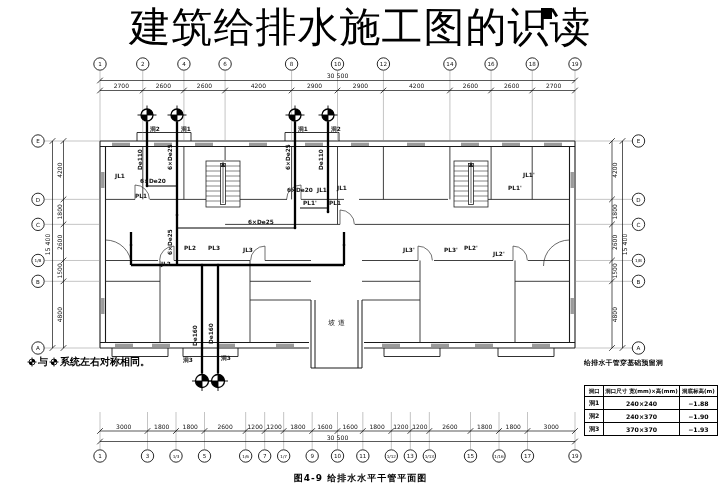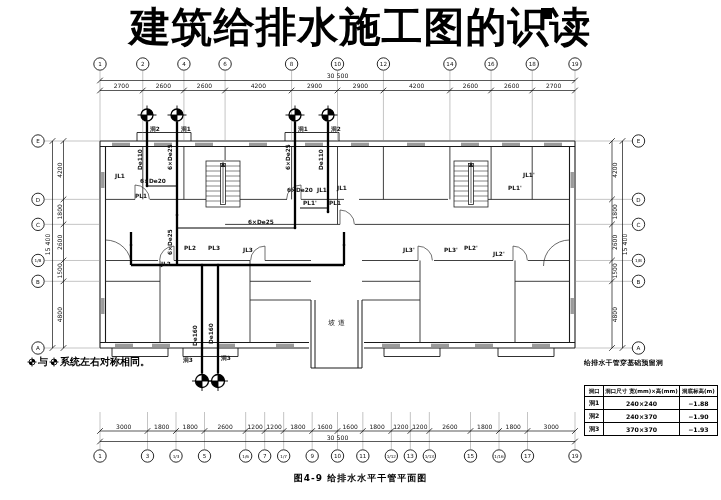--- a/index.html
+++ b/index.html
@@ -1,19 +1,19 @@
 <!DOCTYPE html>
 <html><head>
 <meta charset="utf-8">
 <style>
   html,body{margin:0;padding:0}
   body{width:721px;height:500px;background:#fff;position:relative;overflow:hidden;
        font-family:"DejaVu Sans",sans-serif;color:#000}
   .title{position:absolute;top:0;left:0;width:100%;text-align:center;
-         font-family:"DejaVu Serif",serif;font-size:41px;font-weight:700;
+         font-family:"DejaVu Serif",serif;font-size:41px;font-weight:400;
          letter-spacing:1px;white-space:nowrap}
   .tmark{position:absolute;left:541px;top:8px;width:11px;height:11px;background:#000}
   #plan-svg{position:absolute;left:0;top:0}
   .notes{position:absolute;left:26px;top:356px;width:172px;font-size:10px;
          font-weight:bold;line-height:12.9px}
   .nsym{width:10px;height:10px;vertical-align:-2px;margin:0 1px}
   .holes{position:absolute;left:584px;top:358px;width:134px}
   .holes-title{font-size:6.9px;font-weight:bold;margin-bottom:17px;letter-spacing:.3px;white-space:nowrap}
   .holes table{border-collapse:collapse;width:100%;border:1.2px solid #000}
   .holes th,.holes td{border:.8px solid #000;font-size:6.2px;padding:1.5px 1px;

